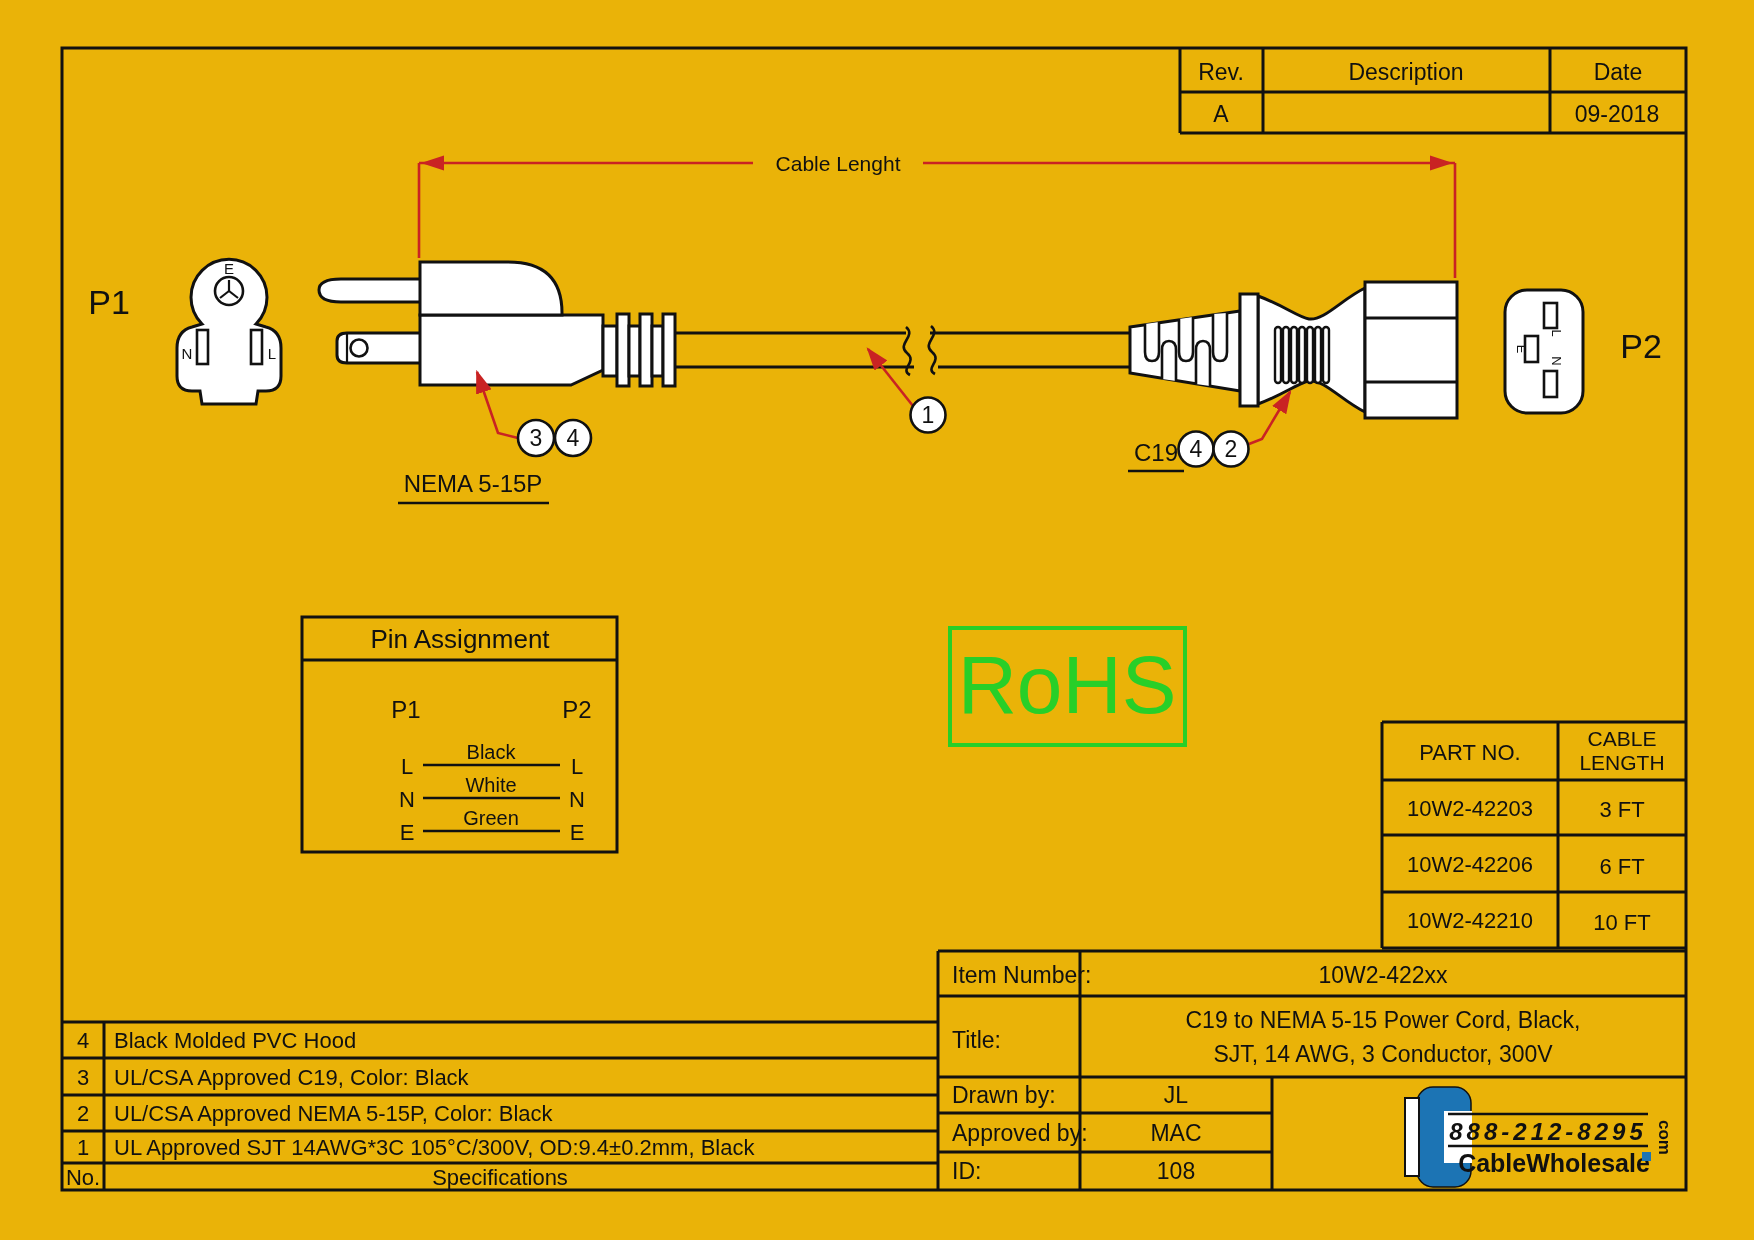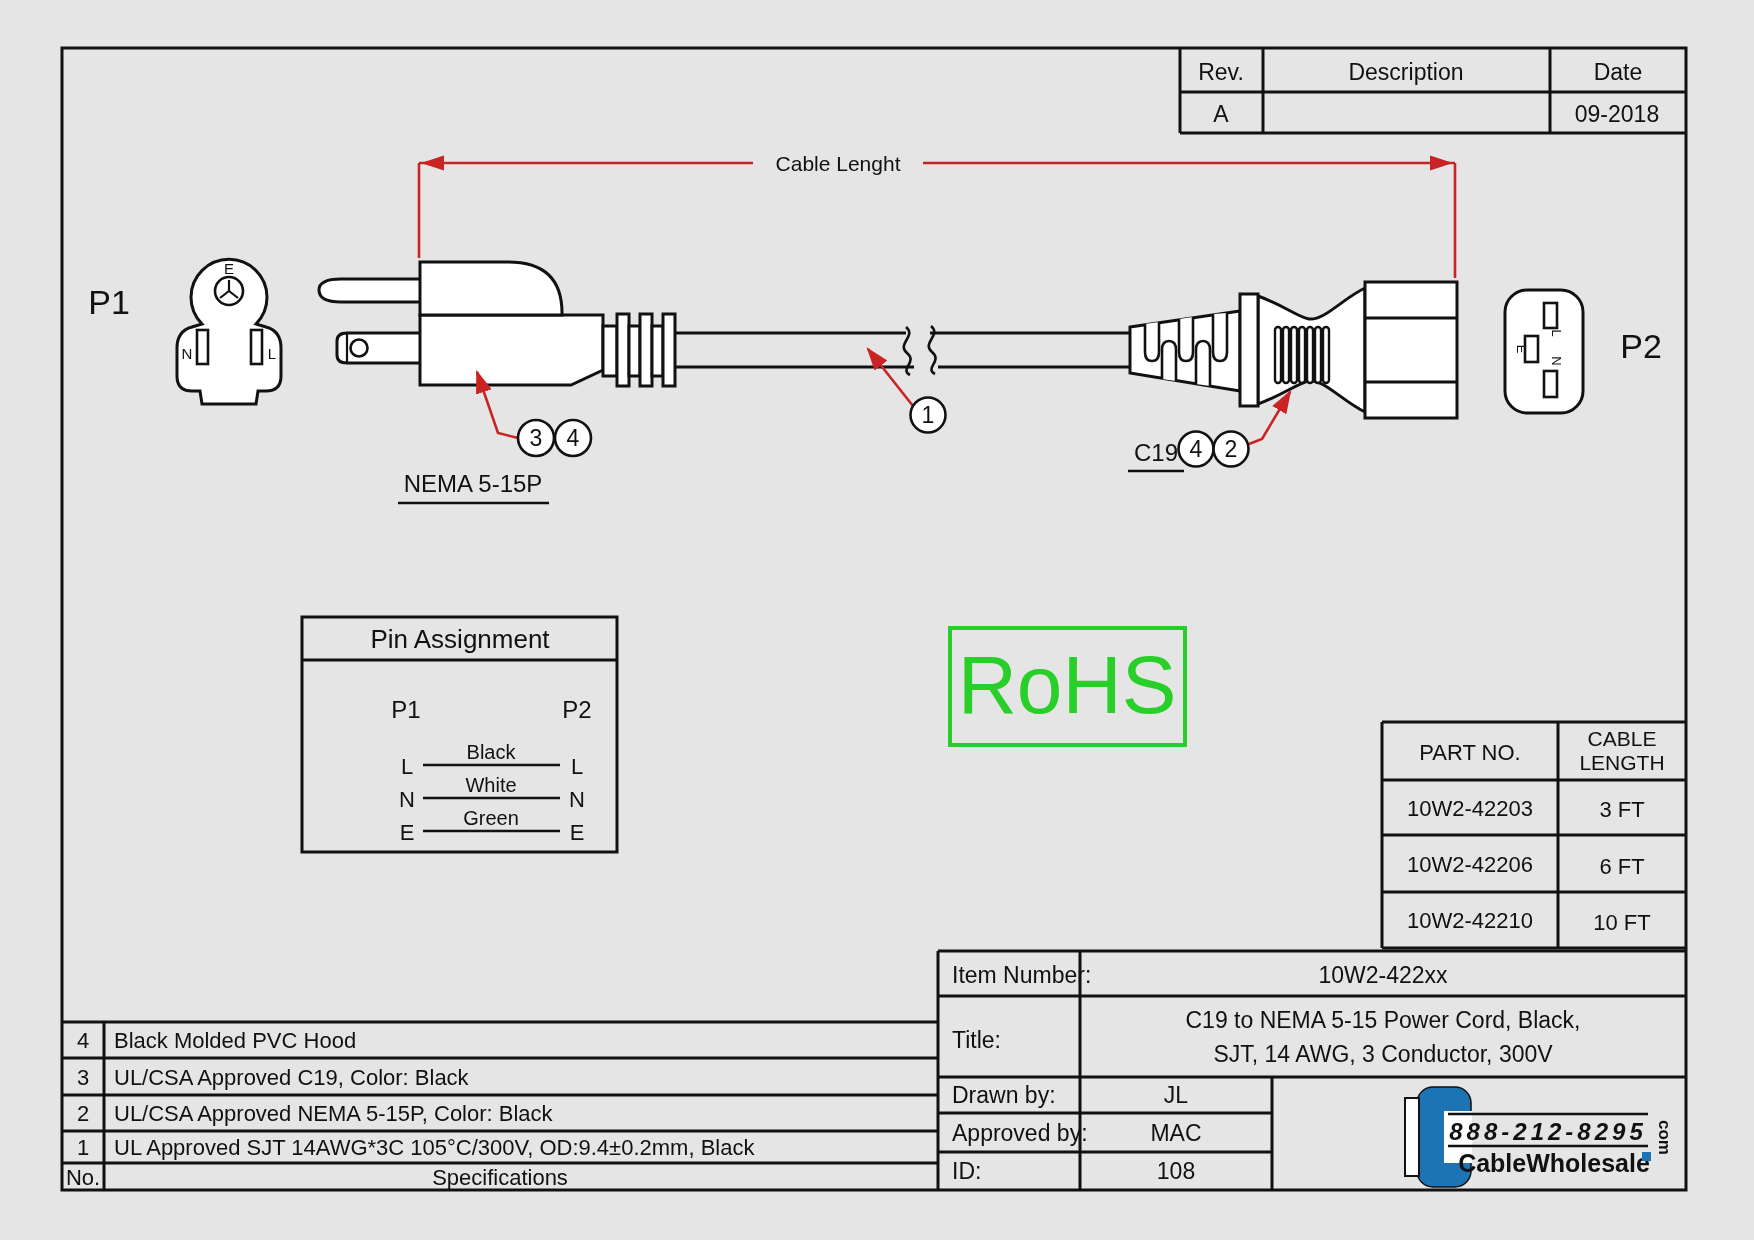--- a/index.html
+++ b/index.html
@@ -1,16 +1,16 @@
 <!DOCTYPE html>
 <html><head>
 <meta charset="utf-8">
 <style>
   html,body{margin:0;padding:0;background:#fff;}
-  .page{position:relative;width:1754px;height:1240px;background:#e5e5e5;overflow:hidden;}
+  .page{position:relative;width:1754px;height:1240px;background:#eab308;overflow:hidden;}
   svg text{font-family:"Liberation Sans",sans-serif;fill:#111;}
   .am{text-anchor:middle;}
   .s13{font-size:13px}.s15{font-size:15px}.s20{font-size:20px}.s21{font-size:21px}
   .s22{font-size:22px}.s23{font-size:23px}.s24{font-size:24px}.s26{font-size:26px}
   .s34{font-size:34px}.s82{font-size:82px}
   .bold{font-weight:bold}.ital{font-style:italic}
   .k{stroke:#111;stroke-width:3;fill:none;}
   .kf{stroke:#111;stroke-width:3;fill:#fff;}
   .k26{stroke-width:2.6}.k24{stroke-width:2.4}.k22{stroke-width:2.2}
   .red{stroke:#c92323;fill:none;stroke-width:2.6;}

